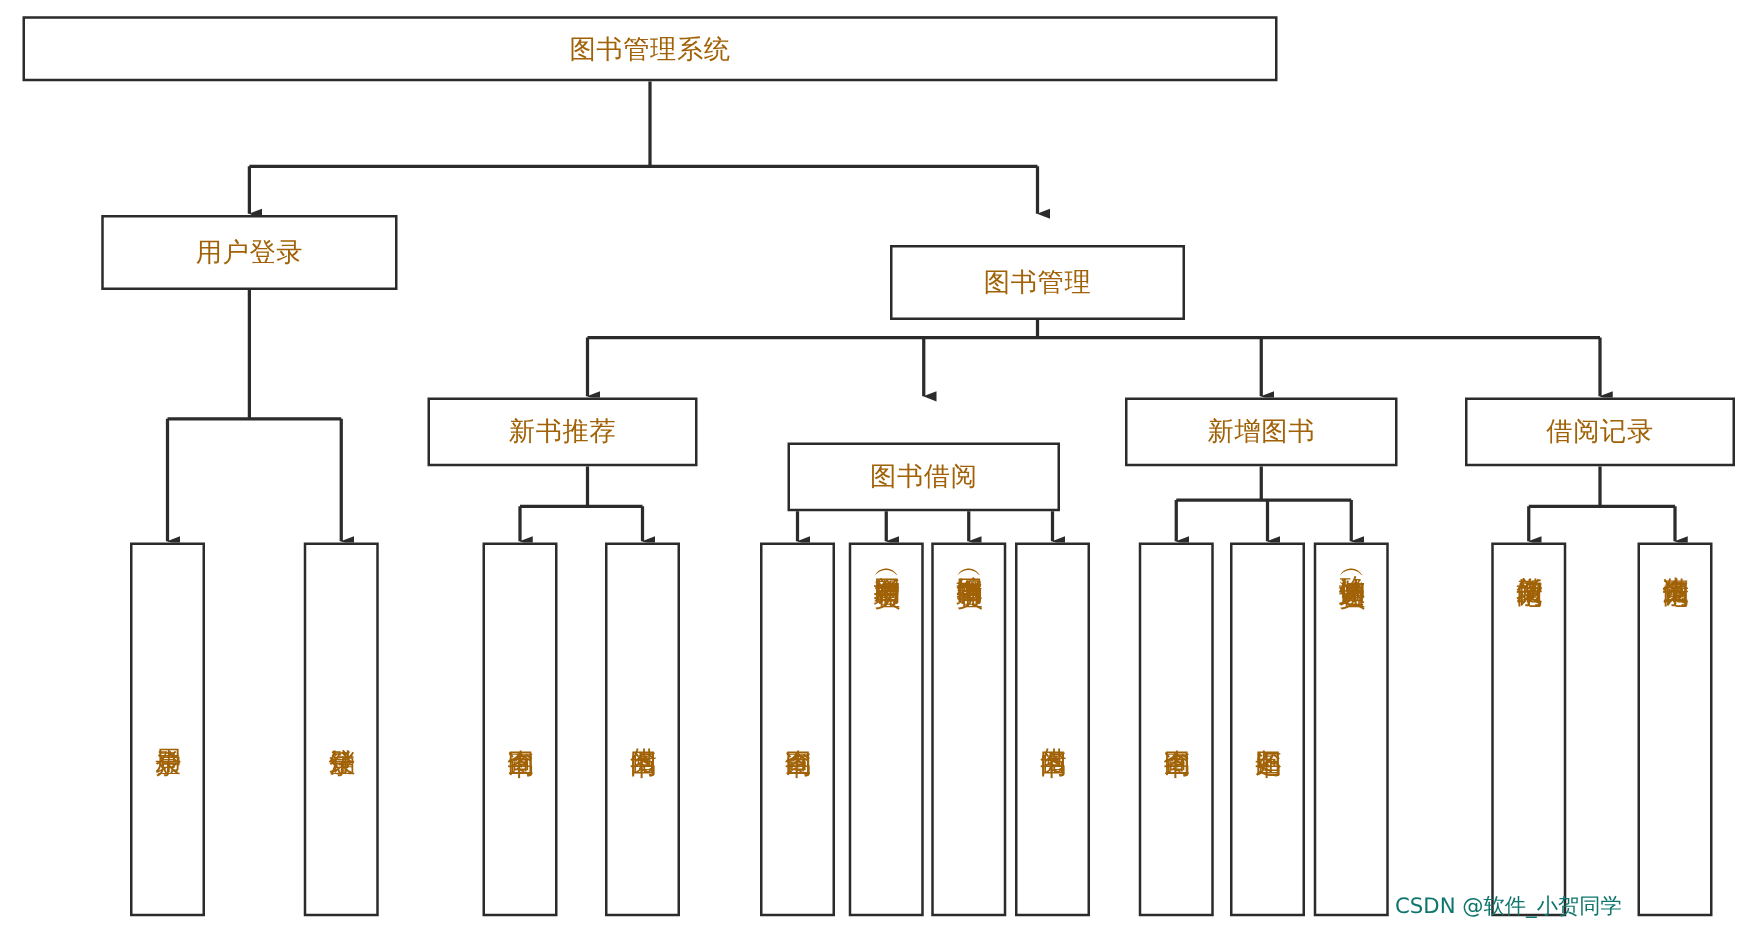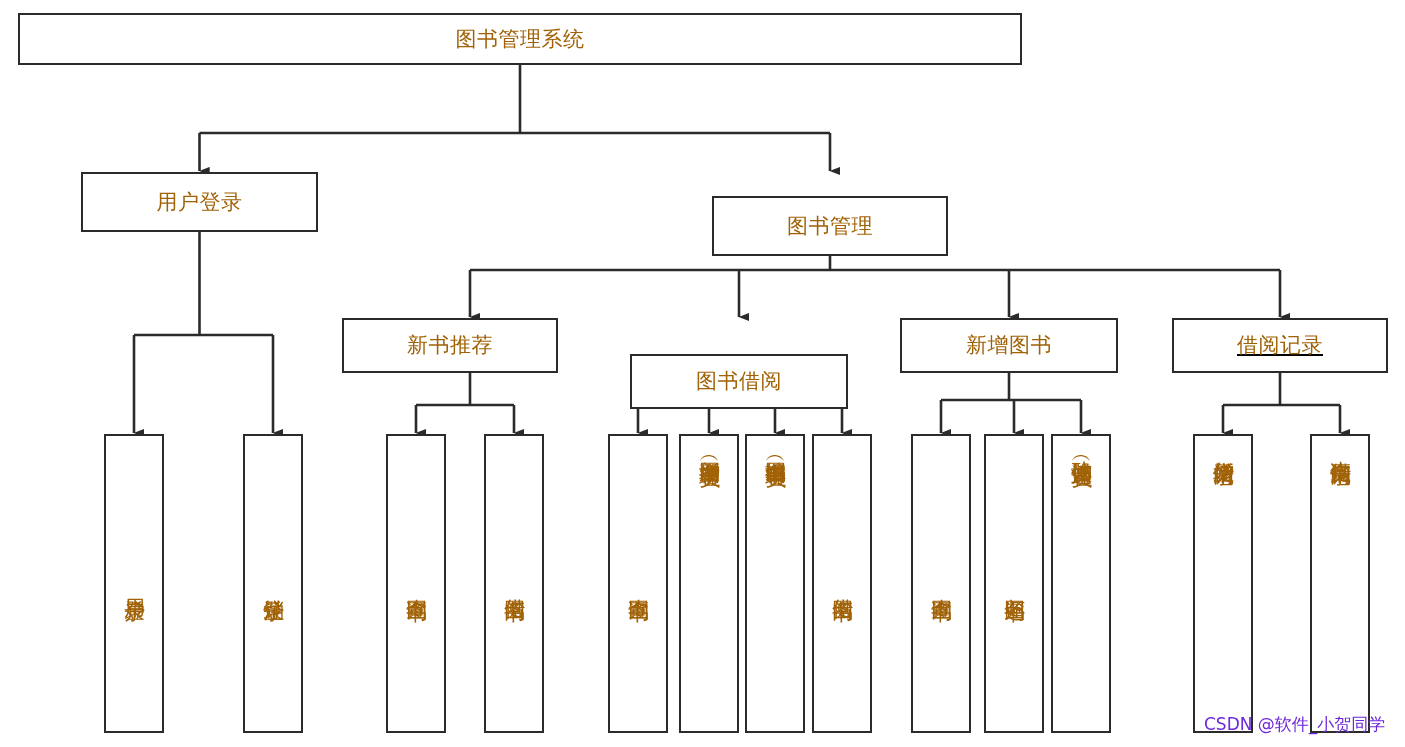--- a/index.html
+++ b/index.html
@@ -57,24 +57,24 @@
     align-items: flex-start;
     justify-content: center;
     padding-top: 8px;
   }
   .node.vertical.centered {
     align-items: center;
     padding-top: 0;
   }
   #watermark {
     position: absolute;
-    left: 1204px;
+    left: 1116px;
     top: 713px;
     font-size: 17px;
-    color: #6d28d9;
+    color: #0f766e;
     white-space: nowrap;
     font-family: "DejaVu Sans", "Liberation Sans", sans-serif;
   }
 </style>
 </head>
 <body>
 
 <div id="diagram-root">
 
   <svg id="edges-layer" viewBox="0 0 1405 747" width="1405" height="747">
@@ -132,21 +132,21 @@
       </div>
       <div class="node" style="left: 342px; top: 318px; width: 216px; height: 55px;">
         <span class="node-label">新书推荐</span>
       </div>
       <div class="node" style="left: 630px; top: 318px; width: 218px; height: 55px; margin-top: 36px;">
         <span class="node-label">图书借阅</span>
       </div>
       <div class="node" style="left: 900px; top: 318px; width: 218px; height: 55px;">
         <span class="node-label">新增图书</span>
       </div>
-      <div class="node" style="left: 1172px; top: 318px; width: 216px; height: 55px; text-decoration: underline;">
+      <div class="node" style="left: 1172px; top: 318px; width: 216px; height: 55px;">
         <span class="node-label">借阅记录</span>
       </div>
       <div class="node vertical centered" style="left: 104px; top: 434px; width: 60px; height: 299px;">
         <span class="node-label">用户登录</span>
       </div>
       <div class="node vertical centered" style="left: 243px; top: 434px; width: 60px; height: 299px;">
         <span class="node-label">注销登录</span>
       </div>
       <div class="node vertical centered" style="left: 386px; top: 434px; width: 60px; height: 299px;">
         <span class="node-label">查询图书</span>

